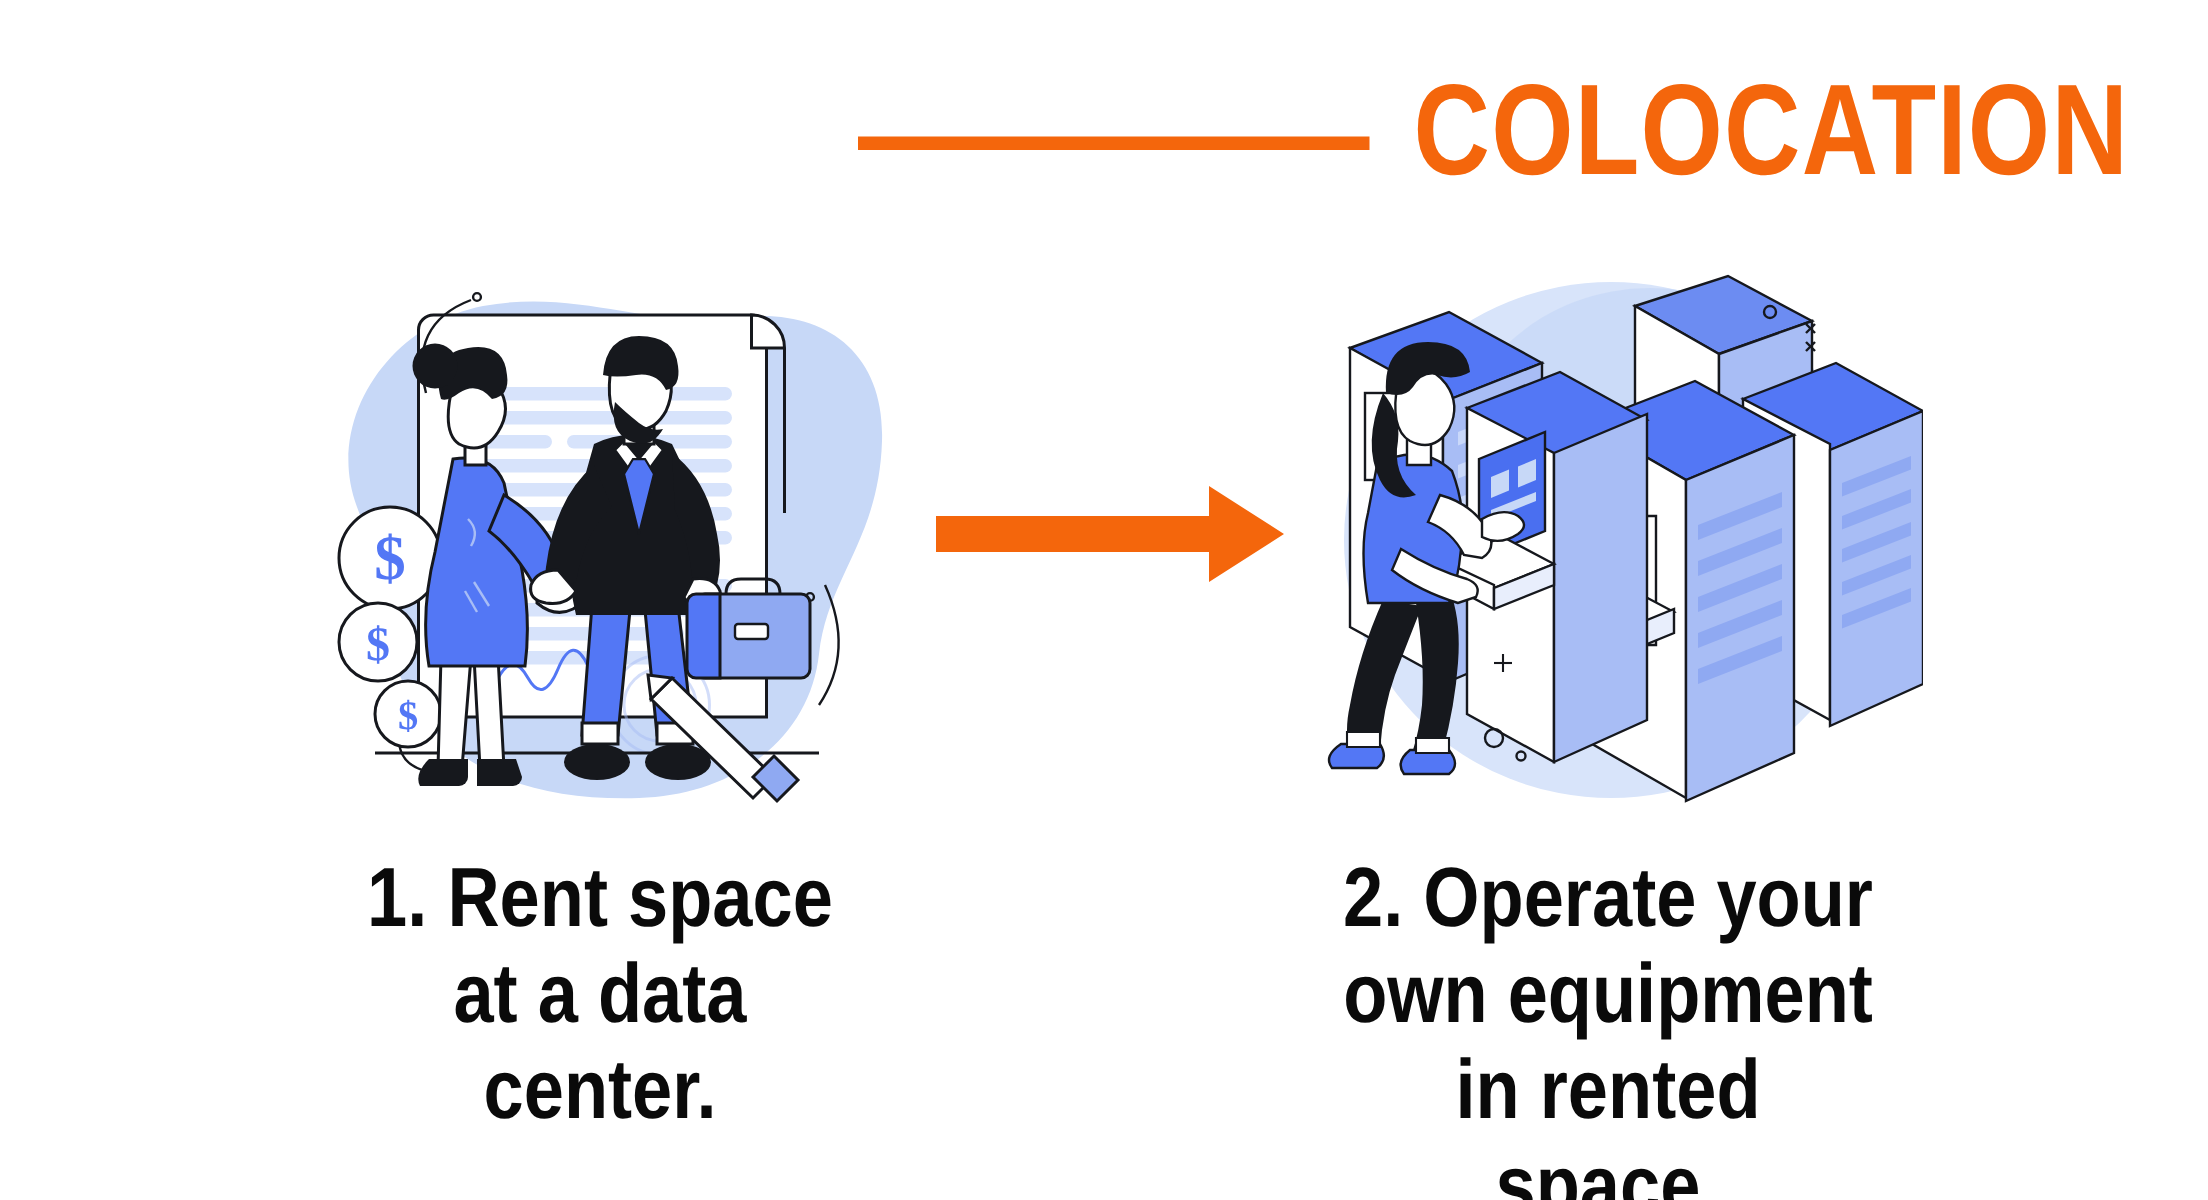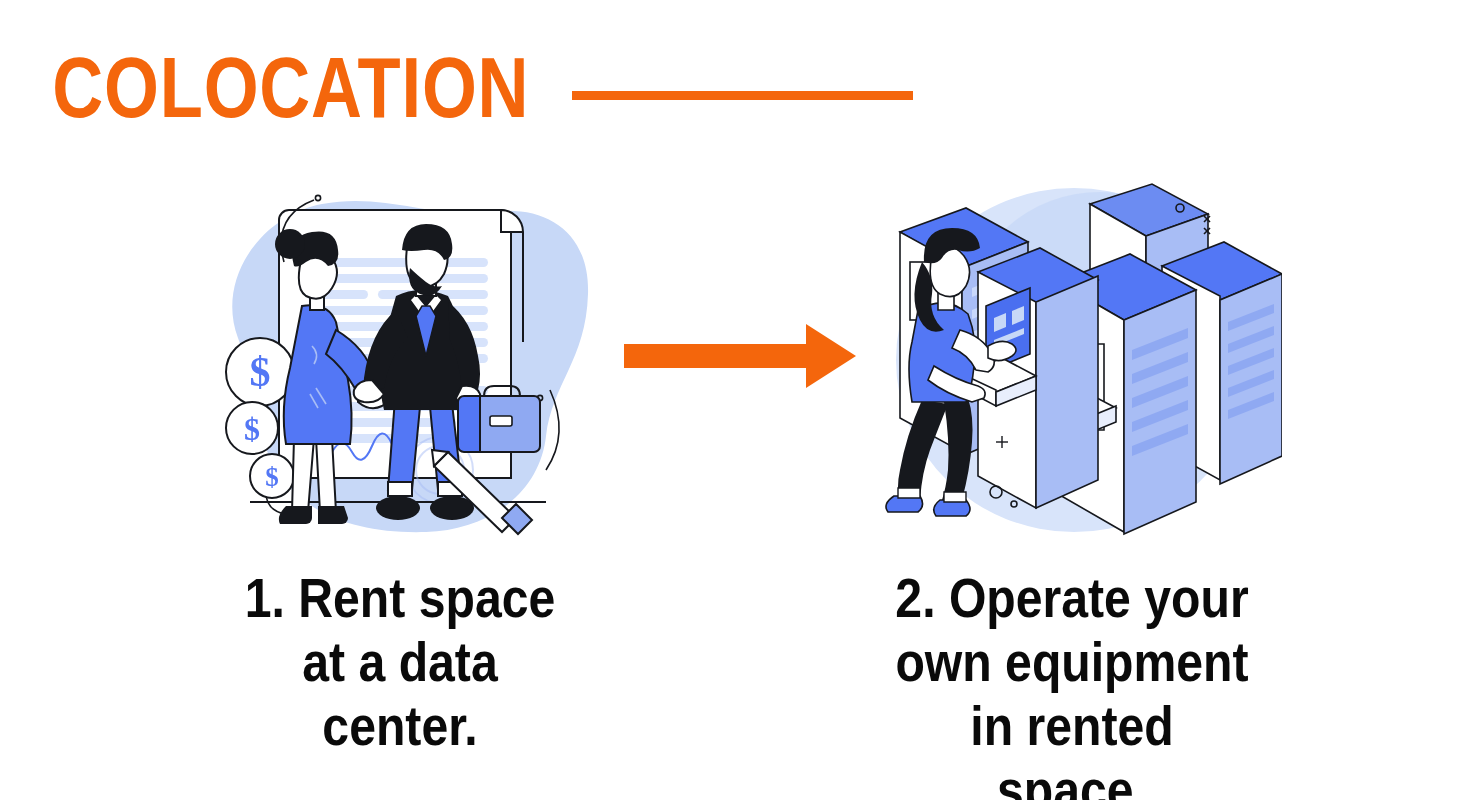--- a/index.html
+++ b/index.html
@@ -20,21 +20,21 @@
     height: 800px;
     background: #ffffff;
   }
 
   
   #title-block {
     position: absolute;
     left: 0;
     top: 44px;
     width: 1472px;
-    text-align: left;
+    text-align: right;
   }
   #title-text {
     display: inline-block;
     font-family: "Liberation Sans Narrow", "Liberation Sans", sans-serif;
     font-weight: bold;
     font-size: 86px;
     line-height: 86px;
     letter-spacing: 1px;
     color: #F4660C;
     transform: scaleX(0.82);

